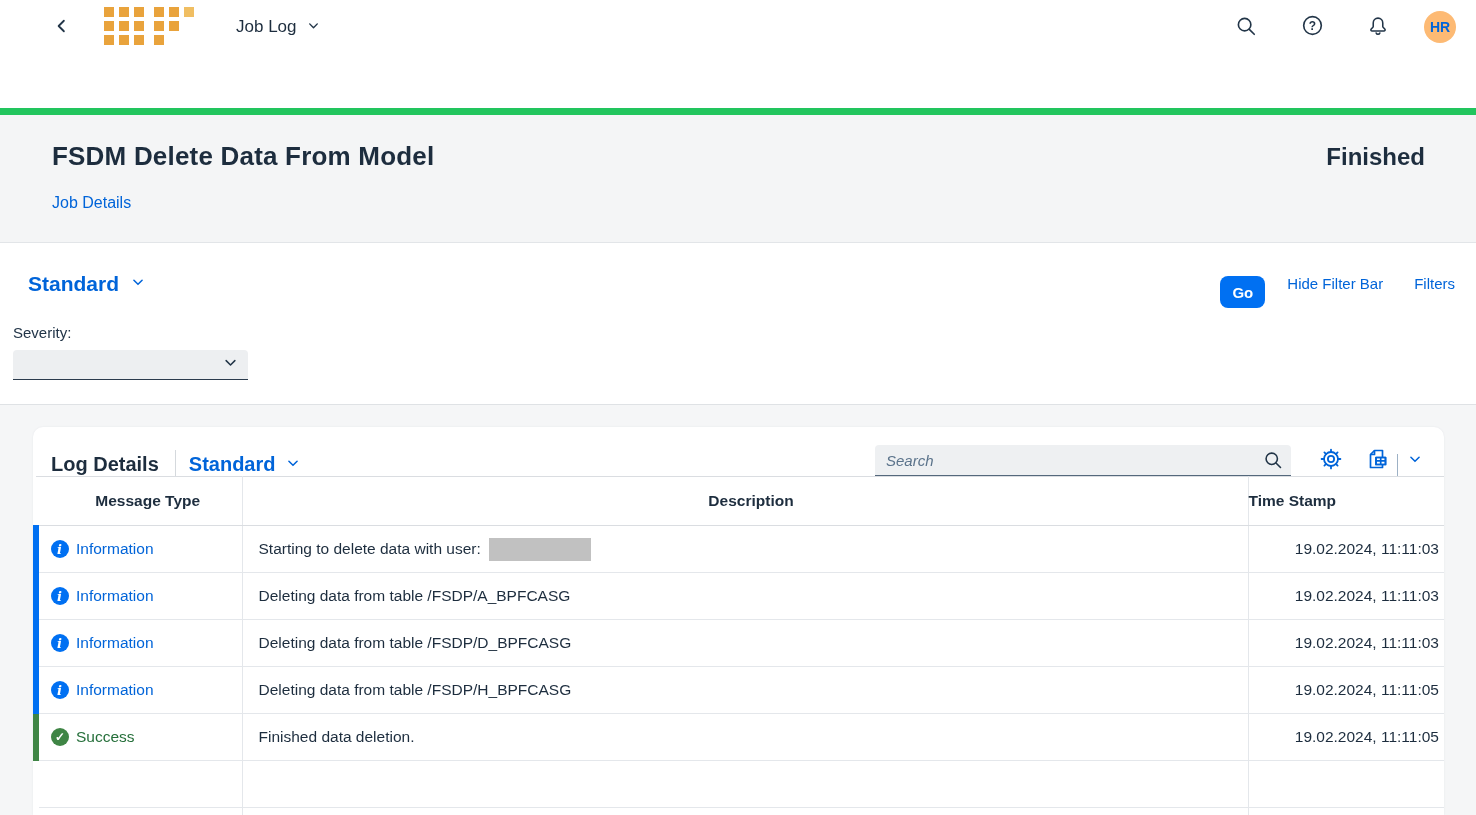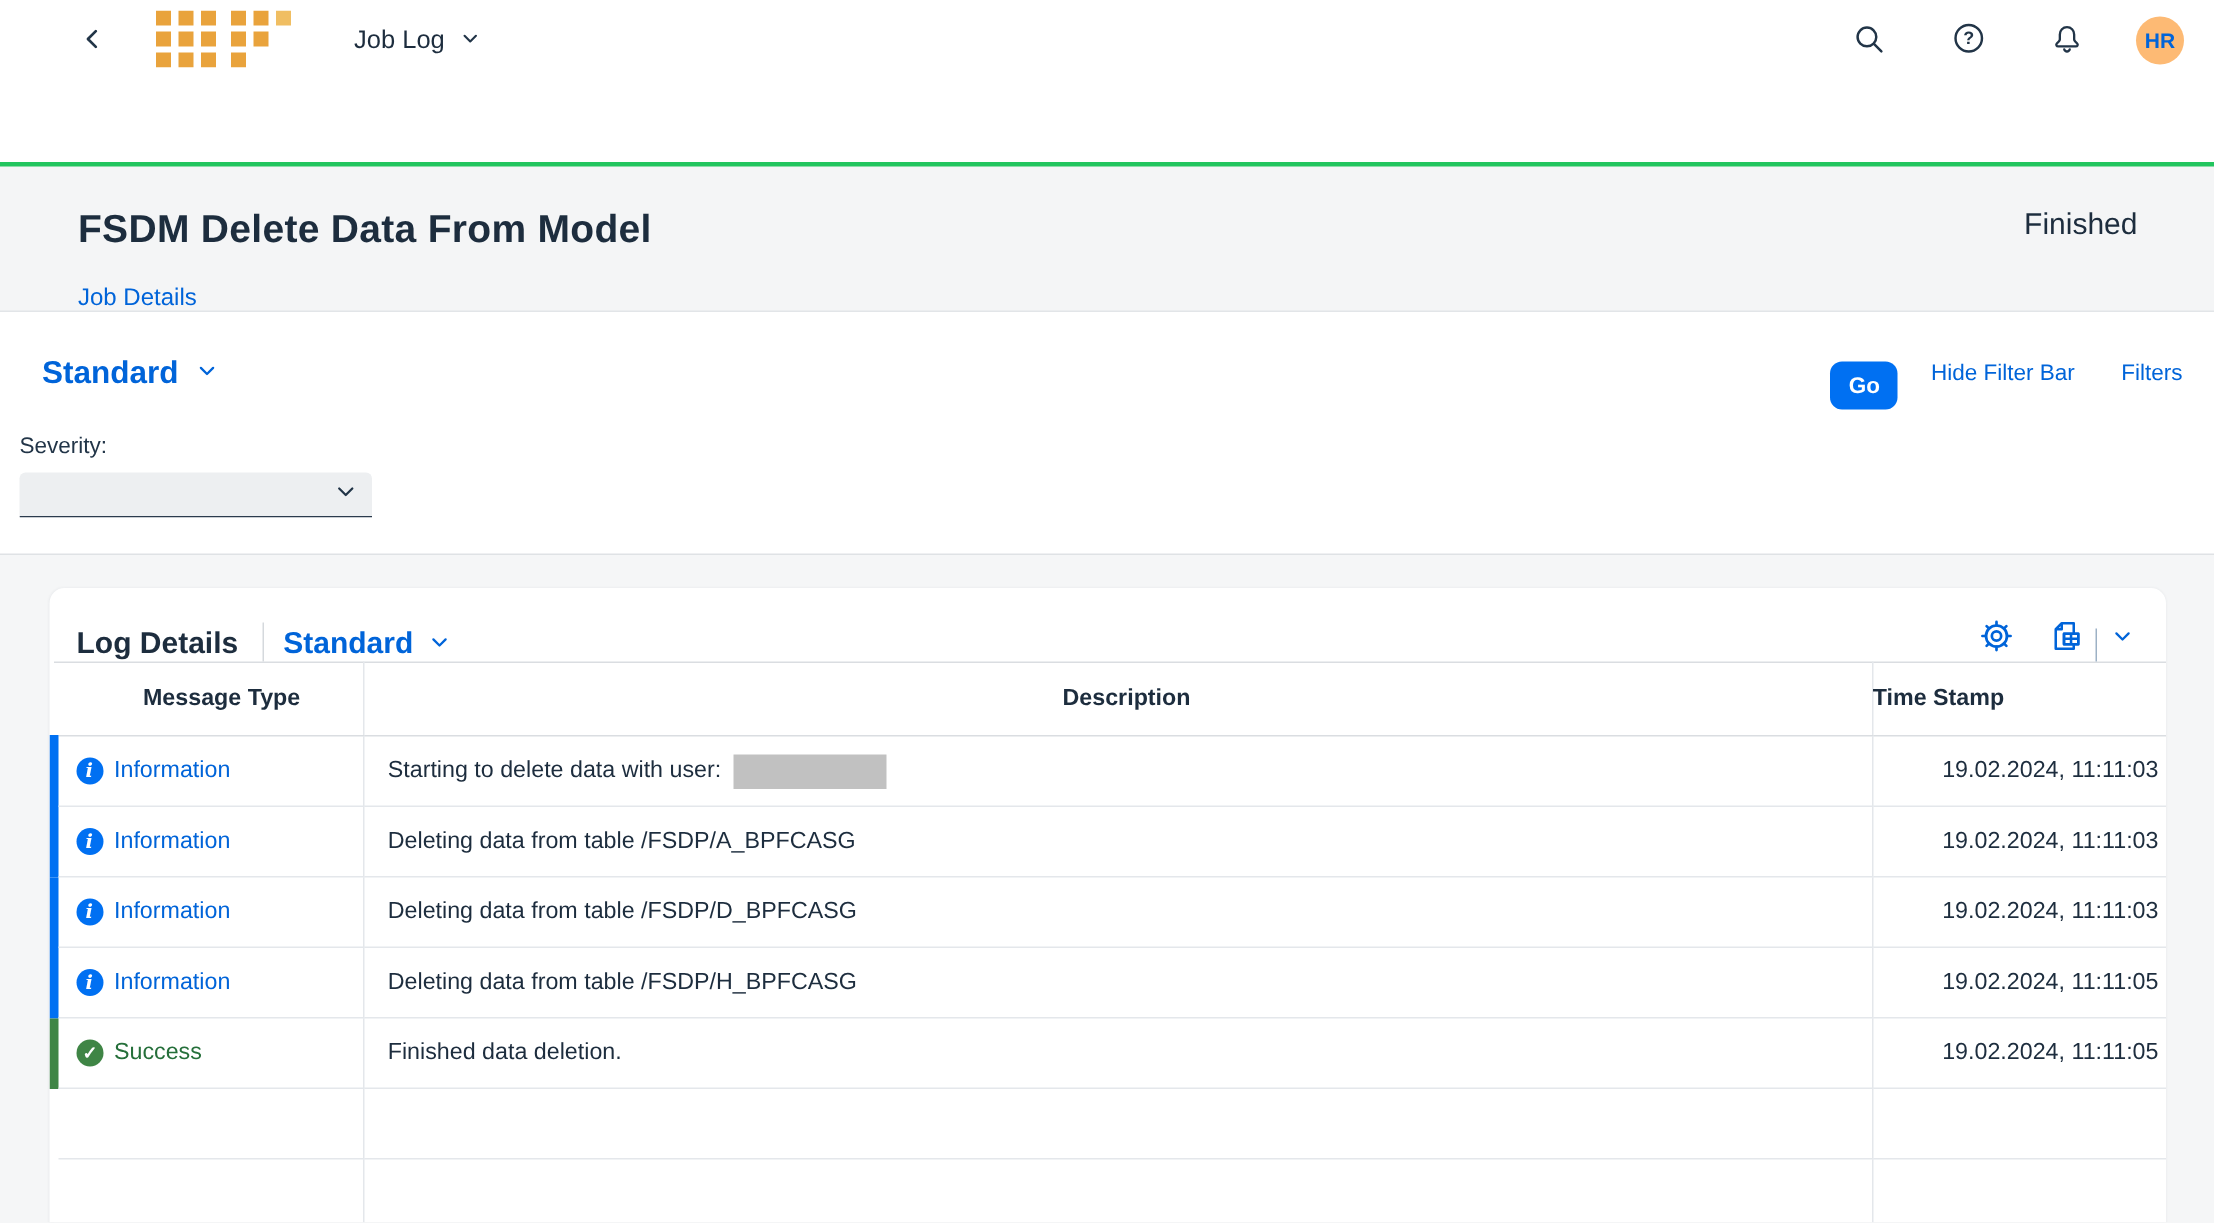--- a/index.html
+++ b/index.html
@@ -11,24 +11,24 @@
   .shell { height:108px; background:#ffffff; flex:none; }
   .shell-row { height:54px; display:flex; align-items:center; padding:0 20px 0 48px; }
   .back-btn { width:28px; height:28px; display:flex; align-items:center; justify-content:center; color:#223548; cursor:pointer; background:none; border:none; }
   .logo { margin-left:28px; display:flex; align-items:center; cursor:pointer; background:none; border:none; }
   .app-title-btn { margin-left:40px; display:flex; align-items:center; gap:10px; font-size:17px; color:#1D2D3E; background:none; border:none; cursor:pointer; font-family:inherit; }
   .shell-spacer { flex:1; }
   .shell-icon { width:36px; height:36px; display:flex; align-items:center; justify-content:center; color:#223548; background:none; border:none; cursor:pointer; margin-left:30px; }
   .avatar { width:32px; height:32px; border-radius:50%; background:#fdba74; color:#0064D9; font-size:14px; font-weight:700; display:flex; align-items:center; justify-content:center; margin-left:28px; border:none; cursor:pointer; font-family:inherit; }
 
   
-  .page-header { height:100px; background:#F4F5F6; border-top:3px solid #22c55e; border-bottom:1px solid #E2E5E8; padding:26px 51px 0 52px; flex:none; }
+  .page-header { height:135px; background:#F4F5F6; border-top:7px solid #22c55e; border-bottom:1px solid #E2E5E8; padding:26px 51px 0 52px; flex:none; }
   .ph-row { display:flex; align-items:flex-start; justify-content:space-between; }
   .ph-title { font-size:26px; font-weight:700; color:#1D2D3E; letter-spacing:0.2px; }
-  .ph-status { font-size:20px; font-weight:400; color:#1D2D3E; padding-top:2px; }
+  .ph-status { font-size:24px; font-weight:700; color:#1D2D3E; padding-top:2px; }
   .ph-link { display:inline-block; margin-top:22px; font-size:16px; color:#0064D9; text-decoration:none; cursor:pointer; }
 
   
   .filter-bar { height:162px; background:#ffffff; border-bottom:1px solid #DFE2E5; padding:16px 21px 0 13px; flex:none; }
   .fb-top { display:flex; align-items:center; }
   .variant-btn { display:flex; align-items:center; gap:12px; background:none; border:none; cursor:pointer; font-family:inherit; margin-left:15px; }
   .variant-btn .v-label { font-size:21px; font-weight:700; color:#0064D9; }
   .variant-btn .chev { color:#0064D9; }
   .fb-spacer { flex:1; }
   .go-btn { background:#0070F2; color:#fff; font-size:15px; font-weight:700; border:none; border-radius:8px; height:32px; min-width:43px; padding:0 12px; cursor:pointer; font-family:inherit;margin-top:17px; }
@@ -199,20 +199,31 @@
         <span class="tb-sep"></span>
         <button class="tb-variant">
           <span class="v-label">Standard</span>
           <span class="chev">
             <svg width="14" height="14" viewBox="0 0 24 24" fill="none" stroke="currentColor" stroke-width="2.6" stroke-linecap="round" stroke-linejoin="round">
                 <polyline points="5,9 12,16 19,9"></polyline>
               </svg>
           </span>
         </button>
         <div class="tb-spacer"></div>
+        <div class="search-wrap">
+          <input type="text" placeholder="Search" style="">
+          <button class="search-glass">
+            <span>
+              <svg width="20" height="20" viewBox="0 0 24 24" fill="none" stroke="currentColor" stroke-width="1.9" stroke-linecap="round">
+                  <circle cx="10.5" cy="10.5" r="6.8"></circle>
+                  <line x1="15.6" y1="15.6" x2="21" y2="21"></line>
+                </svg>
+            </span>
+          </button>
+        </div>
         <button class="tb-icon-btn">
           <span>
             <svg width="24" height="24" viewBox="0 0 24 24" fill="none" stroke="currentColor" stroke-width="1.8" stroke-linecap="round">
                 <circle cx="12" cy="12" r="3.1"></circle>
                 <circle cx="12" cy="12" r="7"></circle>
                 <path d="M12 2.6v2.4M12 19v2.4M2.6 12h2.4M19 12h2.4M5.4 5.4l1.7 1.7M16.9 16.9l1.7 1.7M18.6 5.4l-1.7 1.7M7.1 16.9l-1.7 1.7"></path>
               </svg>
           </span>
         </button>
         <button class="tb-icon-btn" style="margin-left:14px;">

